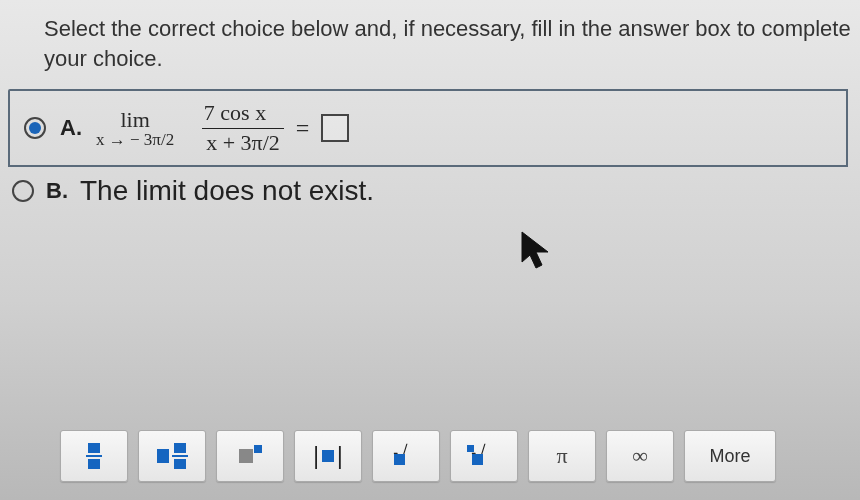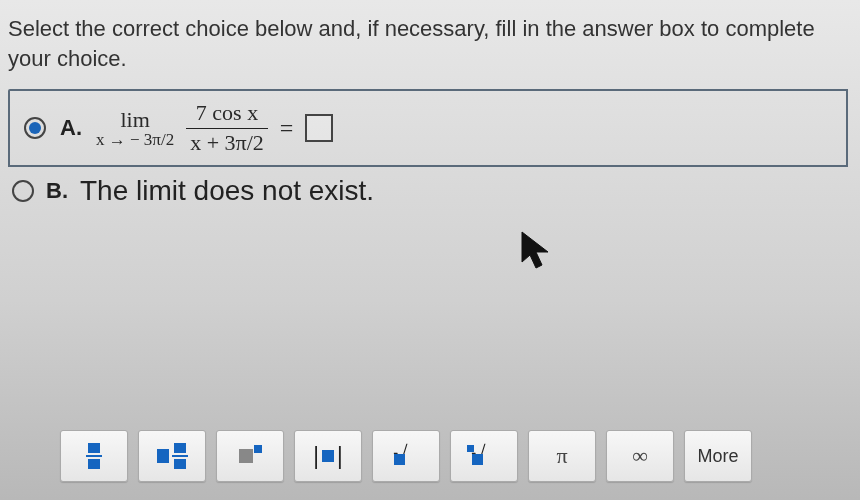--- a/index.html
+++ b/index.html
@@ -10,20 +10,21 @@
       font-family: Arial, sans-serif;
       color: #2a2a2a;
       position: relative;
       overflow: hidden;
     }
     .instruction {
       padding: 14px 8px 10px 8px;
       font-size: 22px;
       line-height: 1.35;
       color: #333;
+      margin-left: 36px;
     }
     .choices {
       margin: 6px 0 0 8px;
     }
     .choice-row {
       display: flex;
       align-items: center;
       gap: 12px;
       padding: 8px 4px;
     }
@@ -77,21 +78,21 @@
     }
     .lim-top { font-size: 22px; }
     .lim-bottom { font-size: 17px; text-align: right; }
     .fraction {
       display: flex;
       flex-direction: column;
       align-items: center;
       line-height: 1.1;
     }
     .fraction .num { padding: 0 4px 2px 4px; }
-    .fraction .den { border-top: 1.5px solid #222; padding: 2px 4px 0 4px; }
+    .fraction .den { border-top: 1.5px solid #222; padding: 2px 4px 0 4px; margin-left: 16px; }
     .equals { font-size: 24px; }
     .answer-box {
       width: 28px;
       height: 28px;
       border: 2px solid #444;
       display: inline-block;
       background: rgba(255,255,255,0.25);
     }
     .choice-b-text {
       font-size: 28px;
@@ -140,21 +141,21 @@
     .tool-btn .expo { position: relative; }
     .tool-btn .expo .base { width: 14px; height: 14px; background: #888; display: inline-block; }
     .tool-btn .expo .sup { width: 8px; height: 8px; background: #1565c0; display: inline-block; position: relative; top: -10px; margin-left: 1px; }
     .tool-btn .abs { display: flex; align-items: center; gap: 3px; font-weight: bold; }
     .tool-btn .abs .pipe { color: #222; font-size: 26px; }
     .tool-btn .abs .box { width: 12px; height: 12px; background: #1565c0; }
     .tool-btn .root { position: relative; font-size: 26px; color: #222; }
     .tool-btn .root .radicand { width: 11px; height: 11px; background: #1565c0; display: inline-block; position: relative; top: 1px; left: -14px; }
     .tool-btn .root .index { width: 7px; height: 7px; background: #1565c0; display: inline-block; position: absolute; top: 4px; left: -4px; }
     .tool-btn.more {
-      width: 68px;
+      width: 92px;
       font-family: Arial, sans-serif;
       font-size: 18px;
       color: #333;
     }
   </style>
 </head>
 <body>
 
 <div class="instruction">Select the correct choice below and, if necessary, fill in the answer box to complete your choice.</div>
 

